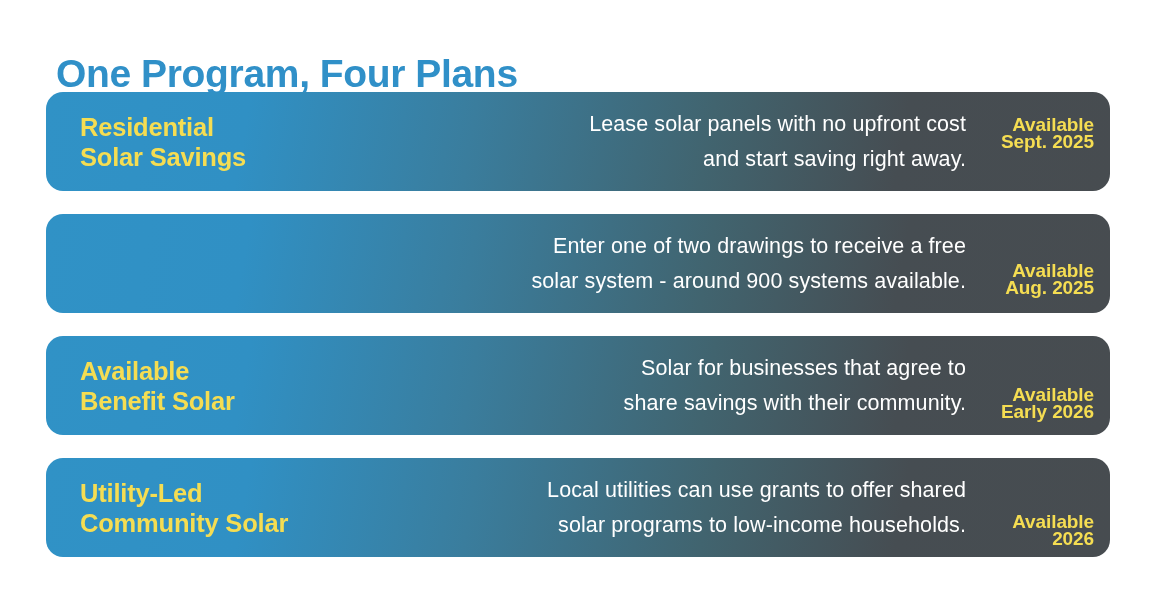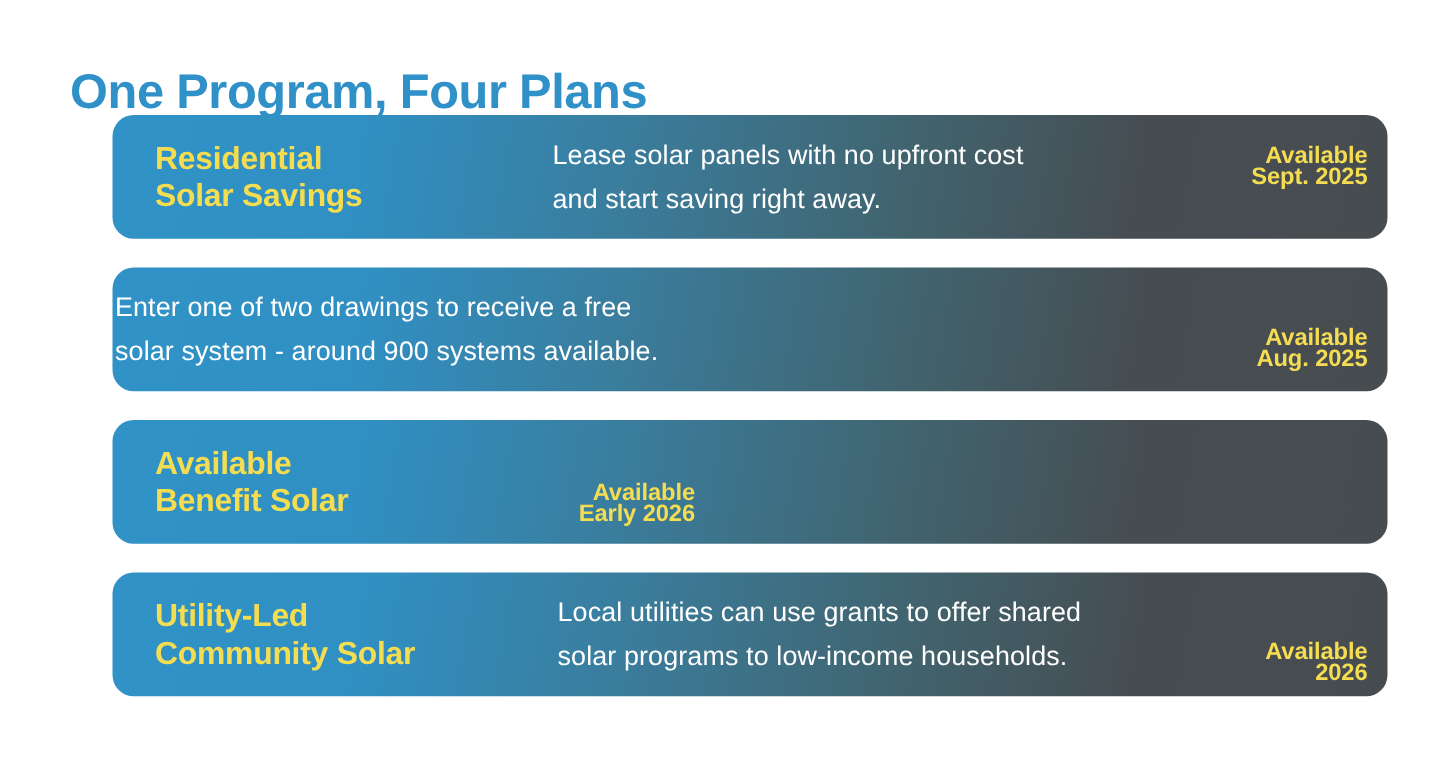--- a/index.html
+++ b/index.html
@@ -64,21 +64,20 @@
     align-items: center;
     overflow: hidden;
     background: linear-gradient(
         100deg,
         #3092c6 0%,
         #3090c4 19%,
         #3a7d9d 40%,
         #41646f 62%,
         #464d52 80%,
         #474c50 100%);
-    margin-left: 44px;
   }
   .card:last-child {
     margin-bottom: 0;
   }
 
   .card-title {
     flex: 0 0 auto;
     box-sizing: border-box;
     width: 350px;
     padding-left: 34px;
@@ -93,20 +92,21 @@
   .card-desc {
     flex: 1 1 auto;
     box-sizing: border-box;
     color: #ffffff;
     font-weight: 400;
     font-size: 21.5px;
     line-height: 35px;
     letter-spacing: 0.1px;
     white-space: pre-line;
     padding-right: 12px;
+    text-align: right;
   }
 
   .card-badge {
     flex: 0 0 auto;
     box-sizing: border-box;
     width: 132px;
     padding-right: 16px;
     text-align: right;
     color: #f5dd52;
     font-weight: 800;
@@ -148,20 +148,22 @@
     <div class="card row-2">
       <div class="card-desc">Enter one of two drawings to receive a free
 solar system - around 900 systems available.</div>
       <div class="card-badge">Available
 Aug. 2025</div>
     </div>
 
     <div class="card row-3">
       <div class="card-title">Available
 Benefit Solar</div>
+      <div class="card-desc">Solar for businesses that agree to
+share savings with their community.</div>
       <div class="card-badge">Available
 Early 2026</div>
     </div>
 
     <div class="card row-4">
       <div class="card-title">Utility-Led
 Community Solar</div>
       <div class="card-desc">Local utilities can use grants to offer shared
 solar programs to low-income households.</div>
       <div class="card-badge">Available

